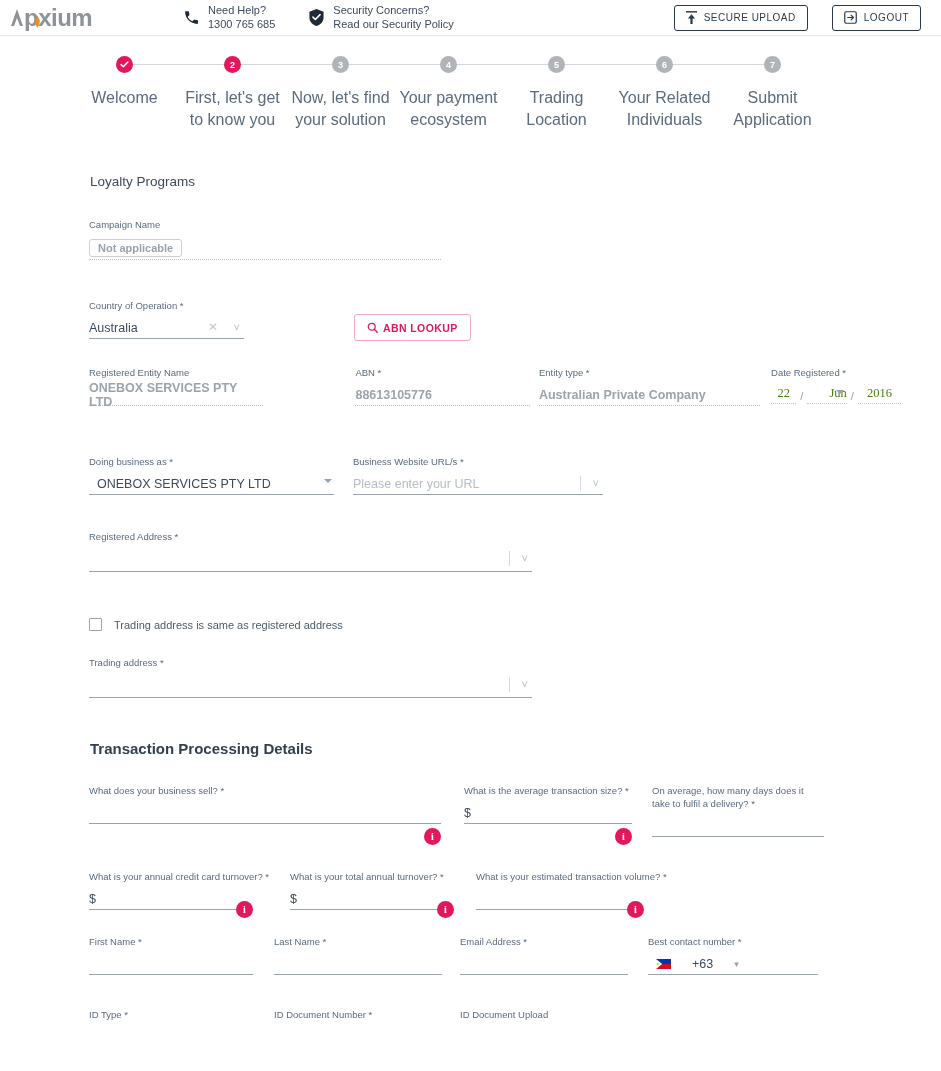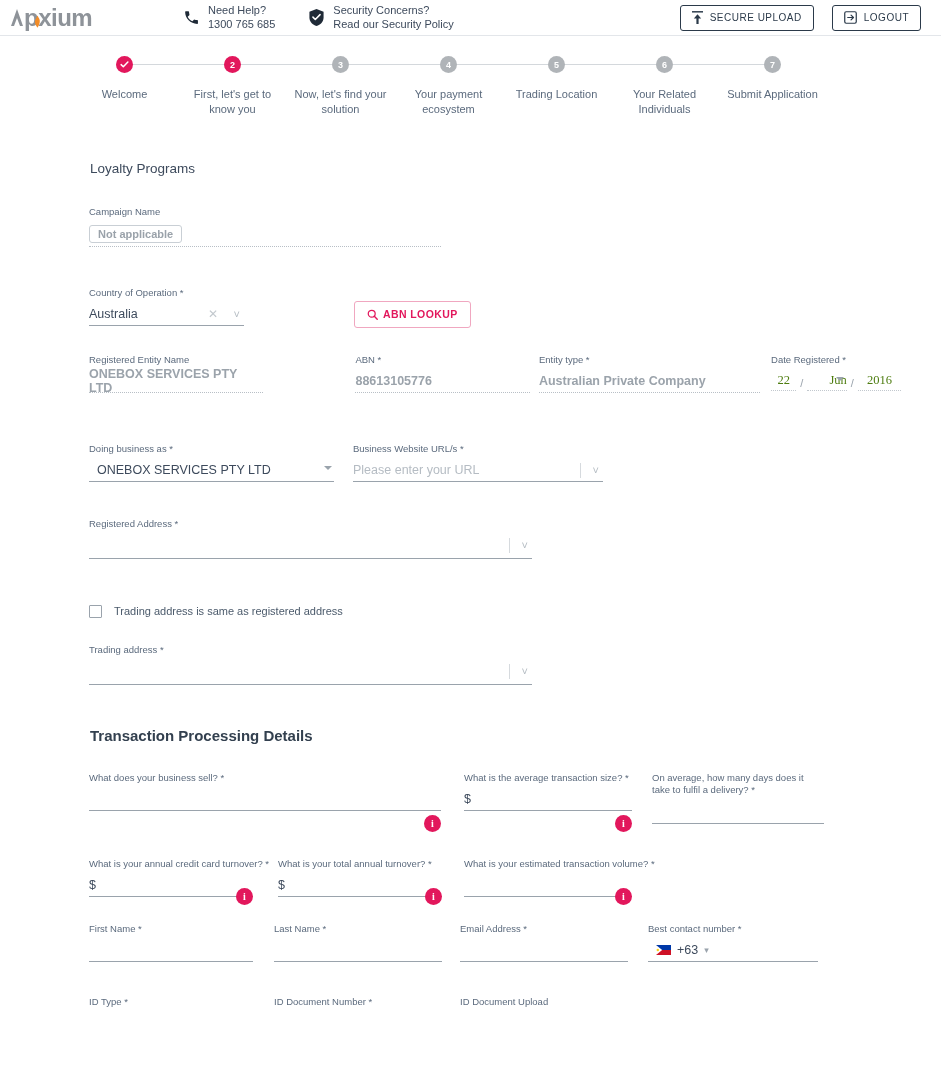--- a/index.html
+++ b/index.html
@@ -33,21 +33,21 @@
   }
 
   .help-block { display:flex; align-items:center; margin-left: 36px; }
   .help-icon { width: 22px; display:flex; align-items:center; justify-content:center; }
   .help-txt { margin-left: 6px; line-height: 1.25; }
   .help-line1 { font-size: 11px; color:#3d4a5c; }
   .help-line2 { font-size: 11px; color:#3d4a5c; }
 
   .sec-block { display:flex; align-items:center; margin-left: 30px; }
 
-  .header-right { margin-left:auto; display:flex; gap:18px; }
+  .header-right { margin-left:auto; display:flex; gap:24px; }
   .hbtn {
     border:1px solid #2b3a4a; border-radius:3px; background:#fff;
     height:26px; padding:0 11px; display:flex; align-items:center; gap:7px;
     font-size:10px; letter-spacing:0.5px; color:#2b3a4a; cursor:pointer;
     font-family:"Liberation Sans", sans-serif;
   }
 
   
   .stepper {
     padding: 20px 0 0 0;
@@ -57,21 +57,21 @@
   .steps { display:flex; align-items:flex-start; width: 800px; }
   .step { width: 108px; display:flex; flex-direction:column; align-items:center; position:relative; }
   .step .circle {
     width:17px; height:17px; border-radius:50%;
     display:flex; align-items:center; justify-content:center;
     font-size:9px; color:#fff; font-weight:700; background:#b0b4b8;
     position:relative; z-index:2;
   }
   .step.done .circle, .step.active .circle { background:#e2175c; }
   .step .label {
-    margin-top:14px; font-size:11px; color:#5b6a7d; text-align:center;
+    margin-top:14px; font-size:16px; color:#5b6a7d; text-align:center;
     line-height:1.35; width: 100px;
   }
   .connector {
     position:absolute; top:8px; left:50%; width:108px; height:1px; background:#d4d8dc; z-index:1;
   }
   .step:last-child .connector { display:none; }
 
   
   .form-area {
     position:relative;
@@ -142,21 +142,21 @@
   .cb-row { display:flex; align-items:center; gap:12px; }
   .cb-lab { font-size:11px; color:#4b5a6b; }
 
   .datefld { display:flex; align-items:flex-end; gap:0; }
   .dpart {
     border-bottom:1px dotted #c2c8ce; height:20px; display:flex; align-items:center;
     font-size:12.5px; color:#4d7c0f; position:relative;font-family:Liberation Serif, serif;
   }
   .dsep { font-size:11px; color:#9aa3ac; padding:0 4px 2px 4px; }
 
-  .phone { display:flex; align-items:center; gap:6px; }
+  .phone { display:flex; align-items:center; gap:21px; }
   .flag { width:15px;height:10px; position:relative; overflow:hidden; border:0; }
   svg { display:block; }
 </style>
 </head>
 <body>
 
 <div class="header">
   <div class="logo-wrap">
     <div class="logo-text">
       <svg width="15" height="24" style="position:absolute;left:-14px;top:1px">
@@ -415,21 +415,21 @@
 
   <div class="row" style="margin-top:8px">
     <div class="fld" style="width:164px">
       <span class="flab">What is your annual credit card turnover? *</span>
       <div class="fline">
         <span class="fval">$</span>
       </div>
       <span class="info-badge">i</span>
     </div>
 
-    <div class="fld" style="width:164px; margin-left:25px">
+    <div class="fld" style="width:164px; margin-left:37px">
       <span class="flab">What is your total annual turnover? *</span>
       <div class="fline">
         <span class="fval">$</span>
       </div>
       <span class="info-badge">i</span>
     </div>
 
     <div class="fld" style="width:168px; margin-left:22px">
       <span class="flab">What is your estimated transaction volume? *</span>
       <div class="fline">

